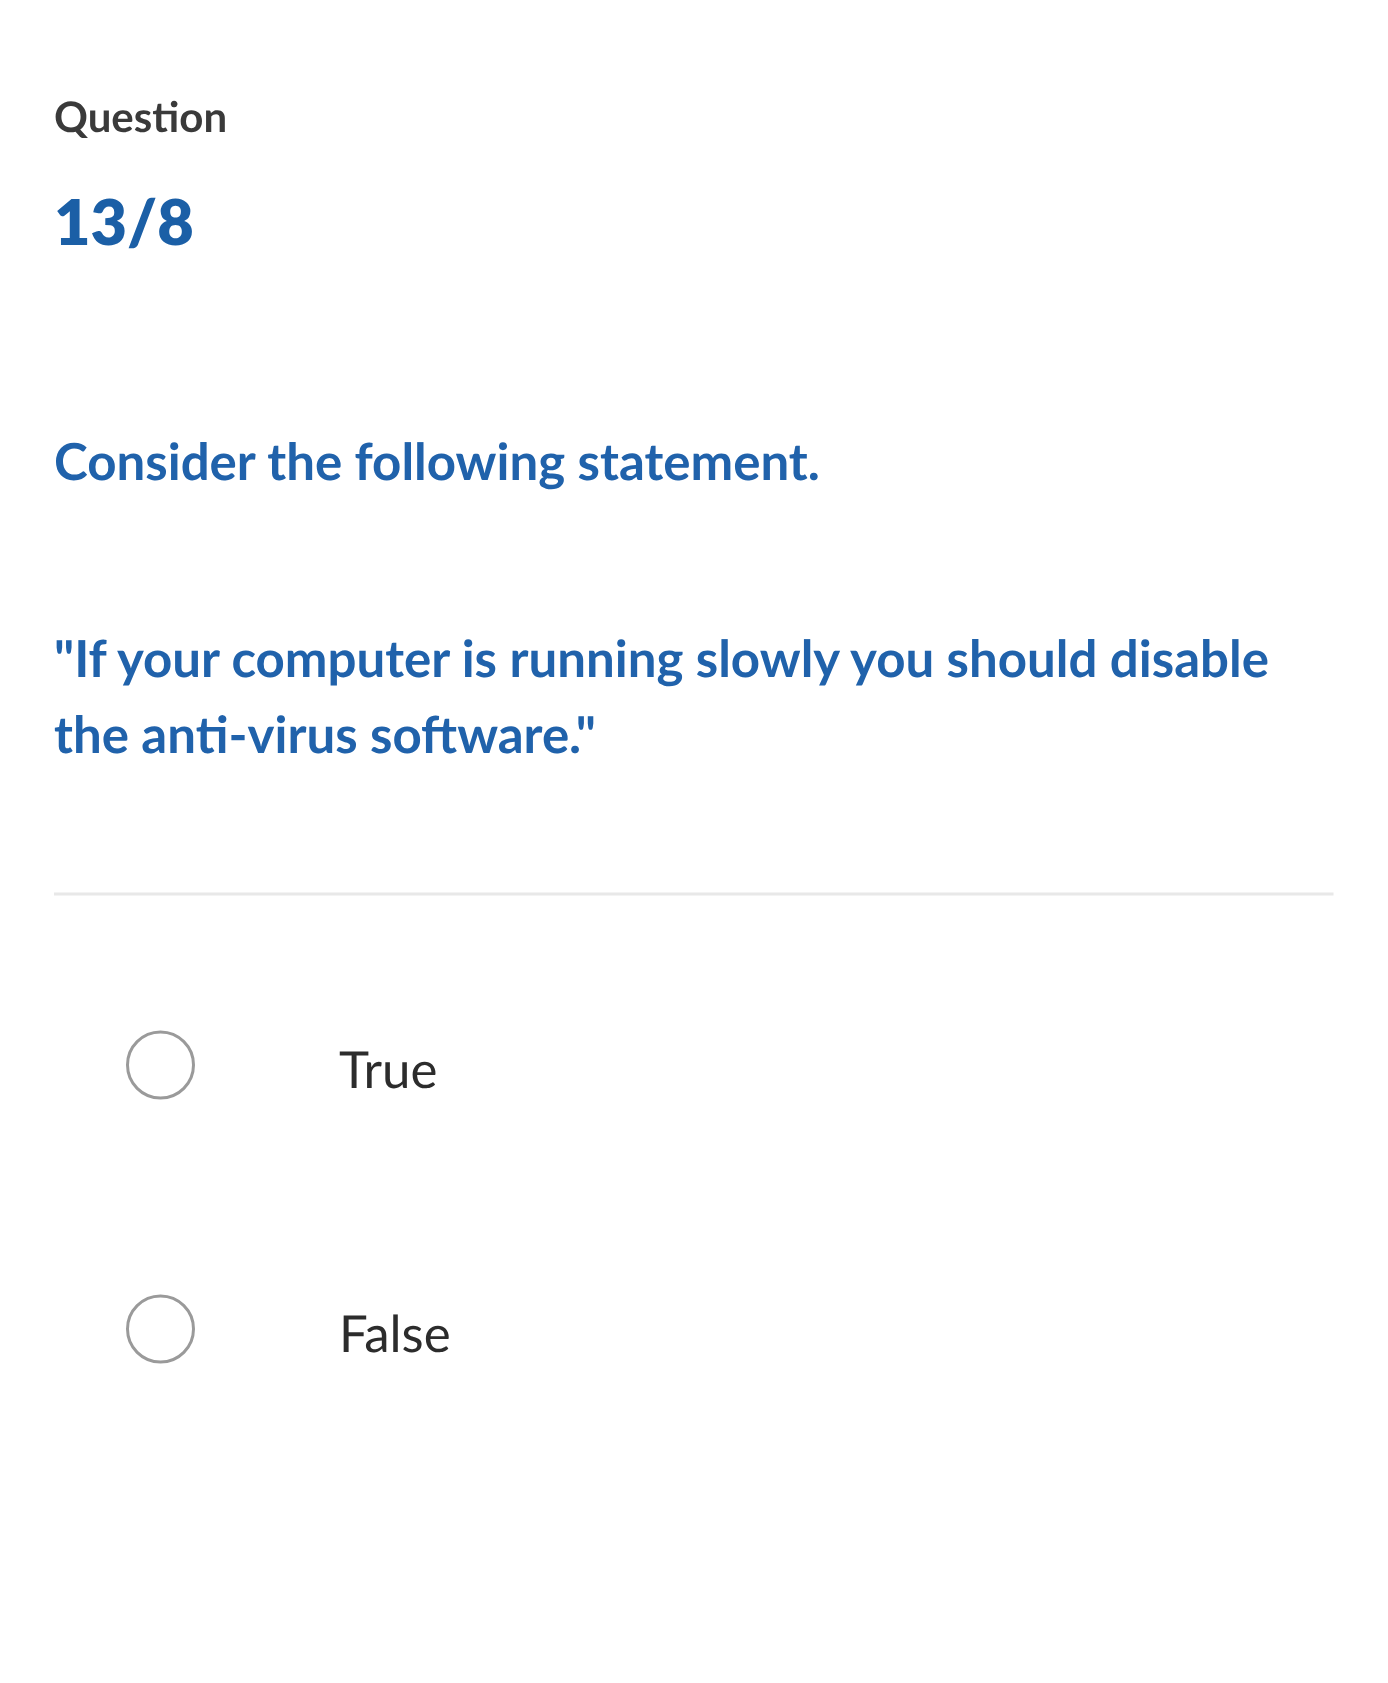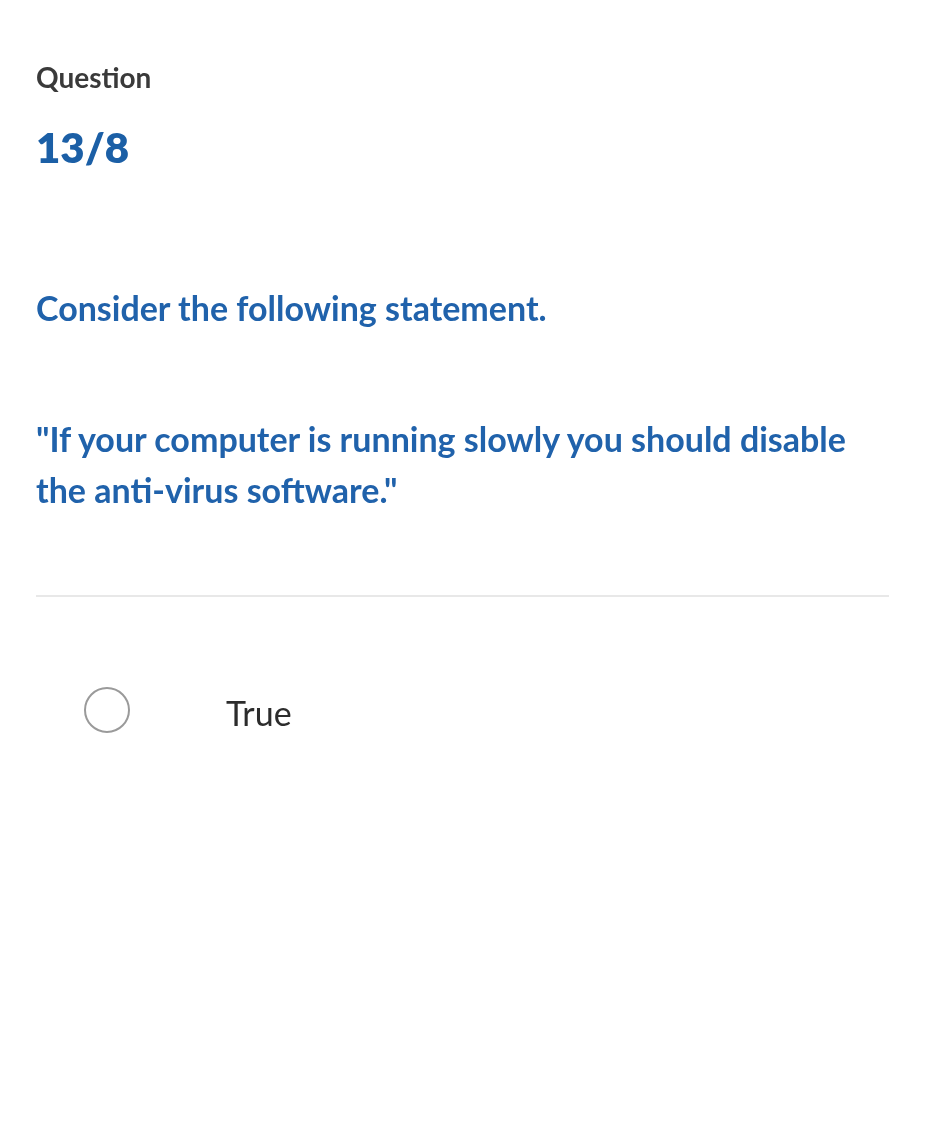--- a/index.html
+++ b/index.html
@@ -81,13 +81,17 @@
   <p>"If your computer is running slowly you should disable the anti-virus software."</p>
 </div>
 
 <hr class="divider">
 
 <div class="options">
   <div class="option">
     <div class="radio-circle"></div>
     <span class="option-label">True</span>
   </div>
+  <div class="option">
+    <div class="radio-circle"></div>
+    <span class="option-label">False</span>
+  </div>
 </div>
 
 </body></html>

